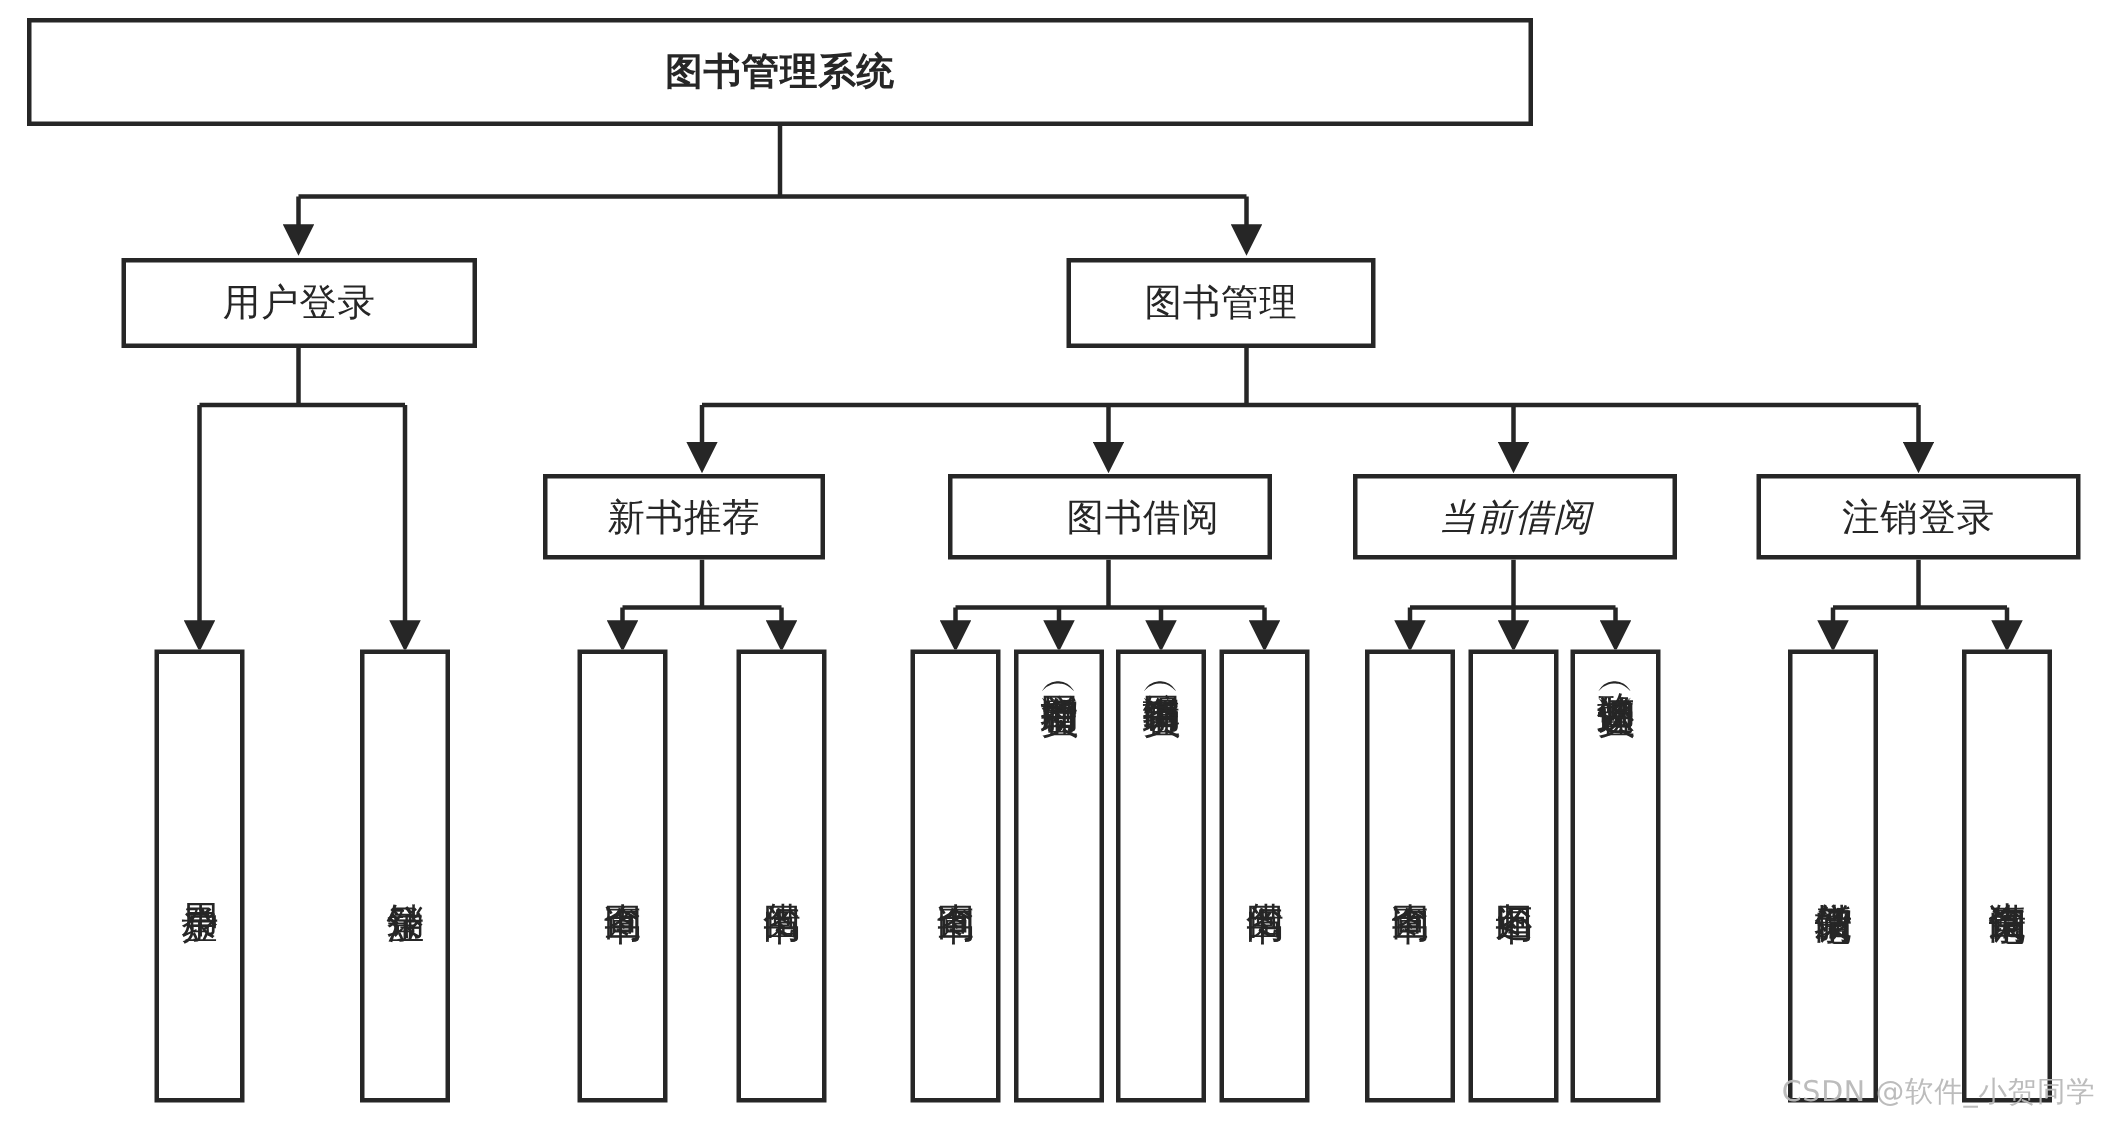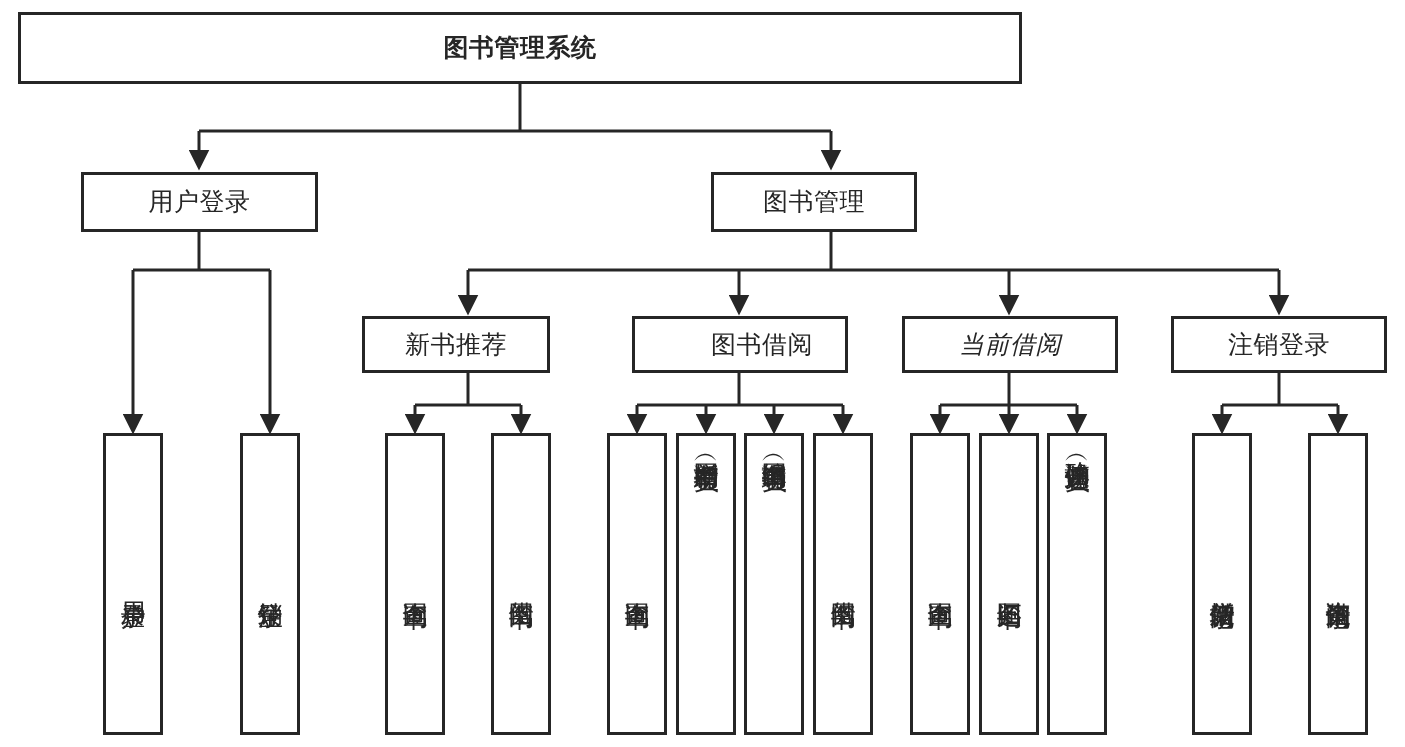--- a/index.html
+++ b/index.html
@@ -188,14 +188,15 @@
     <span class="label">确认归还（管理员）</span>
   </div>
 
   <div class="node vertical center-v" style="left:1192px; top:433px; width:60px; height:302px;">
     <span class="label">新增借阅记录</span>
   </div>
   <div class="node vertical center-v" style="left:1308px; top:433px; width:60px; height:302px;">
     <span class="label">查询借阅记录</span>
   </div>
 
+  <div class="watermark">CSDN @软件_小贺同学</div>
 
 </div>
 
 </body></html>

